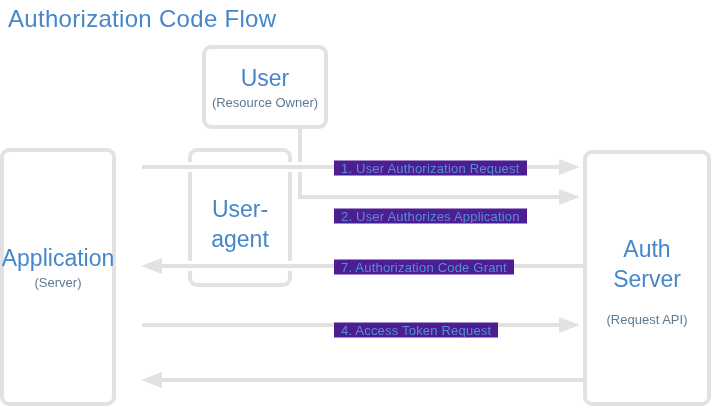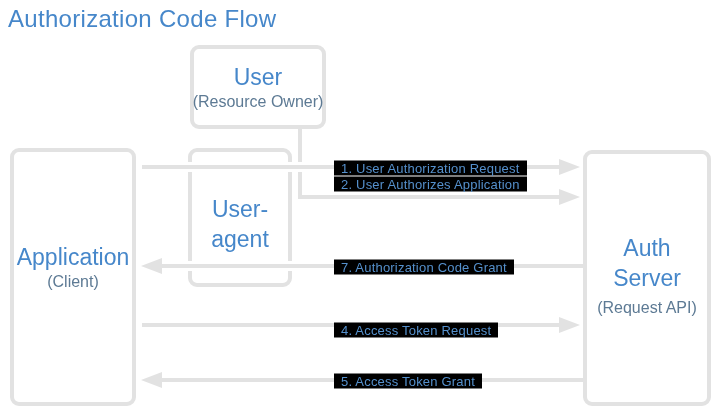--- a/index.html
+++ b/index.html
@@ -17,26 +17,26 @@
     position:absolute;left:8px;top:5px;font-size:24px;letter-spacing:.3px;
     color:var(--title-blue);white-space:nowrap;
   }
   .node{
     position:absolute;box-sizing:border-box;background:#fff;
     border:4px solid var(--line-gray);border-radius:9px;
     display:flex;flex-direction:column;align-items:center;justify-content:center;
     z-index:1;text-align:center;
   }
   .node-label{font-size:23px;color:var(--title-blue);line-height:1.3;}
-  .node-sub{font-size:16px;color:var(--sub-text);margin-top:1px;white-space:nowrap;}
-  #node-user{left:190px;top:45px;width:136px;height:84px;}
+  .node-sub{font-size:13px;color:var(--sub-text);margin-top:1px;white-space:nowrap;}
+  #node-user{left:202px;top:45px;width:126px;height:84px;}
   #node-user-agent{left:188px;top:148px;width:104px;height:139px;padding-top:15px;}
-  #node-application{left:10px;top:148px;width:126px;height:258px;padding-bottom:20px;}
+  #node-application{left:0;top:148px;width:116px;height:258px;padding-bottom:20px;}
   #node-auth-server{left:583px;top:150px;width:128px;height:256px;padding-bottom:10px;}
-  #node-auth-server .node-label{display:block;width:80px;margin:5px auto;}
+  #node-auth-server .node-label{display:block;width:80px;margin:16px auto;}
   
   .vcase{position:absolute;left:295px;top:129px;width:10px;height:70px;background:#fff;z-index:2;}
   .vline{position:absolute;left:298px;top:129px;width:4px;height:70px;background:var(--line-gray);z-index:2;}
   .corner-patch{position:absolute;left:298px;top:195px;width:7px;height:4px;background:var(--line-gray);z-index:5;}
   
   .hline{position:absolute;height:10px;background:#fff;z-index:3;}
   .hline::after{content:'';display:block;margin-top:3px;height:4px;background:var(--line-gray);}
   #line-1{left:142px;top:162px;width:420px;}
   #line-2{left:302px;top:192px;width:260px;}
   #line-3{left:158px;top:261px;width:425px;}
@@ -45,25 +45,25 @@
   .arrow{position:absolute;width:0;height:0;z-index:5;}
   .arrow-right{border-top:8px solid transparent;border-bottom:8px solid transparent;border-left:21px solid var(--line-gray);}
   .arrow-left{border-top:8px solid transparent;border-bottom:8px solid transparent;border-right:21px solid var(--line-gray);}
   #arrow-1{left:559px;top:159px;}
   #arrow-2{left:559px;top:189px;}
   #arrow-3{left:141px;top:258px;}
   #arrow-4{left:559px;top:317px;}
   #arrow-5{left:141px;top:372px;}
   .flow-label{
     position:absolute;left:334px;transform:translateY(-50%);
-    background:#000000;padding:0 7px;font-size:13px;letter-spacing:.2px;
+    background:#4c1d95;padding:0 7px;font-size:13px;letter-spacing:.2px;
     color:var(--label-blue);white-space:nowrap;z-index:6;
   }
   #flow-label-1{top:168px;}
-  #flow-label-2{top:184px;}
+  #flow-label-2{top:216px;}
   #flow-label-3{top:267px;}
   #flow-label-4{top:330px;}
   #flow-label-5{top:381px;}
 </style>
 </head>
 <body>
 
 <div class="canvas">
 
   <div class="diagram-title">Authorization Code Flow</div>
@@ -72,21 +72,21 @@
     <span class="node-label">User</span>
     <span class="node-sub">(Resource Owner)</span>
   </div>
 
   <div class="node" id="node-user-agent">
     <span class="node-label">User-agent</span>
   </div>
 
   <div class="node" id="node-application">
     <span class="node-label">Application</span>
-    <span class="node-sub">(Client)</span>
+    <span class="node-sub">(Server)</span>
   </div>
 
   <div class="node" id="node-auth-server">
     <span class="node-label">Auth Server</span>
     <span class="node-sub">(Request API)</span>
   </div>
 
   <div class="vcase"></div>
   <div class="vline"></div>
 
@@ -101,15 +101,14 @@
   <div class="arrow arrow-right" id="arrow-1"></div>
   <div class="arrow arrow-right" id="arrow-2"></div>
   <div class="arrow arrow-left" id="arrow-3"></div>
   <div class="arrow arrow-right" id="arrow-4"></div>
   <div class="arrow arrow-left" id="arrow-5"></div>
 
   <div class="flow-label" id="flow-label-1">1. User Authorization Request</div>
   <div class="flow-label" id="flow-label-2">2. User Authorizes Application</div>
   <div class="flow-label" id="flow-label-3">7. Authorization Code Grant</div>
   <div class="flow-label" id="flow-label-4">4. Access Token Request</div>
-  <div class="flow-label" id="flow-label-5">5. Access Token Grant</div>
 
 </div>
 
 </body></html>

